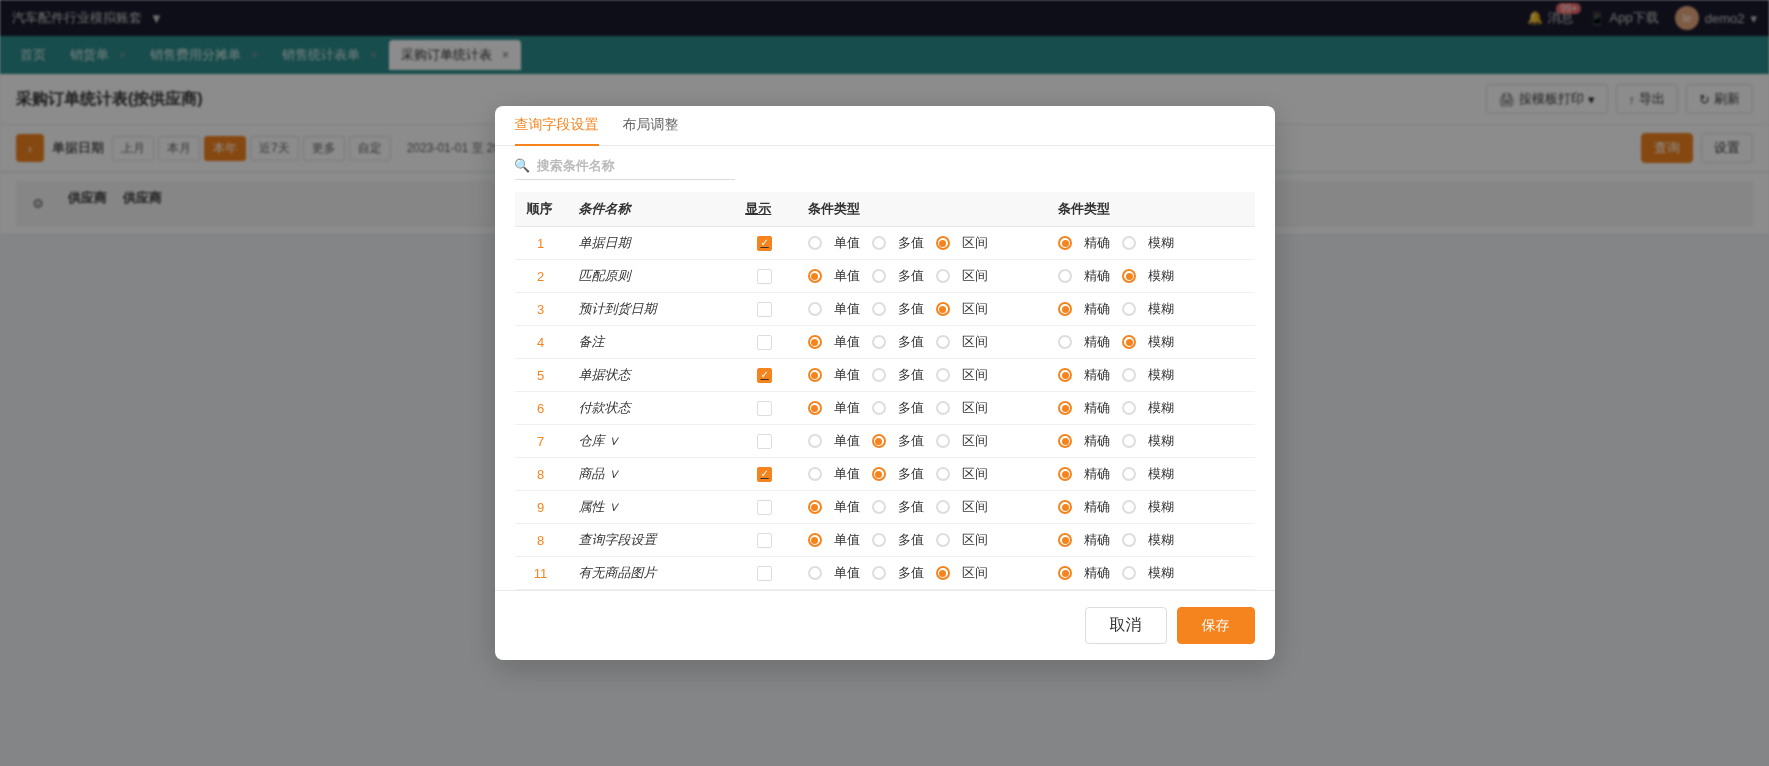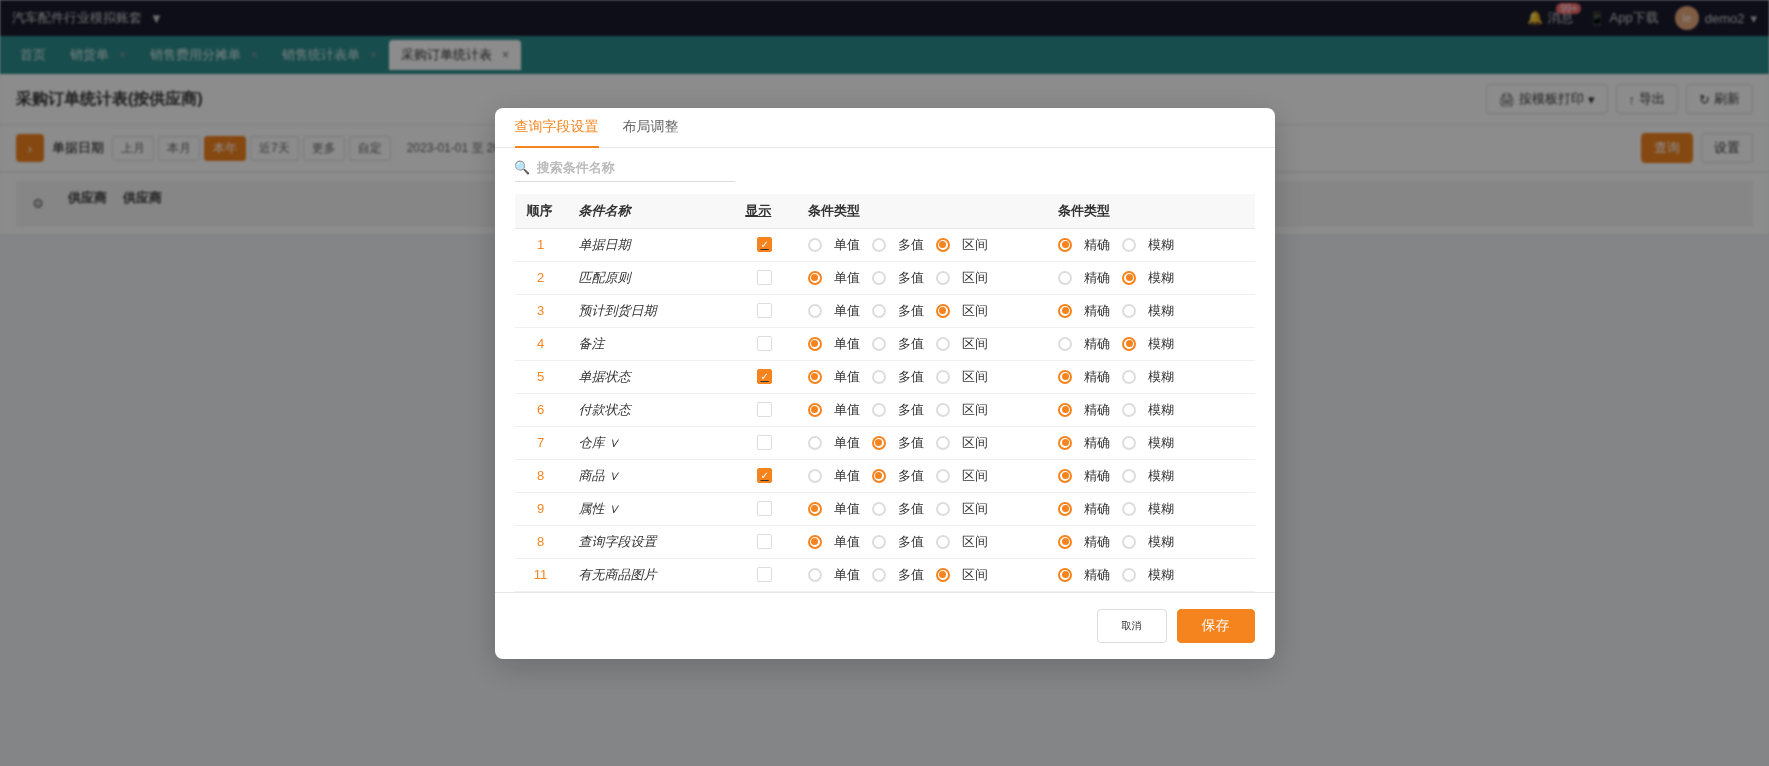--- a/index.html
+++ b/index.html
@@ -161,21 +161,21 @@
     .order-num { color: #f5841f; font-weight: 500; }
 
     
     .dialog-footer {
       padding: 16px 20px;
       border-top: 1px solid #e8e8e8;
       display: flex;
       justify-content: flex-end;
       gap: 10px;
     }
-    .btn-cancel { padding: 7px 24px; border: 1px solid #ddd; border-radius: 4px; cursor: pointer; font-size: 10px; color: #333; background: white; }
+    .btn-cancel { padding: 7px 24px; border: 1px solid #ddd; border-radius: 4px; cursor: pointer; font-size: 16px; color: #333; background: white; }
     .btn-save { padding: 7px 24px; border: 1px solid #f5841f; border-radius: 4px; cursor: pointer; font-size: 14px; color: white; background: #f5841f; }
 
     
     .bg-content { filter: blur(1px); }
   </style>
 </head>
 <body>
 
 <div class="bg-content">
 

